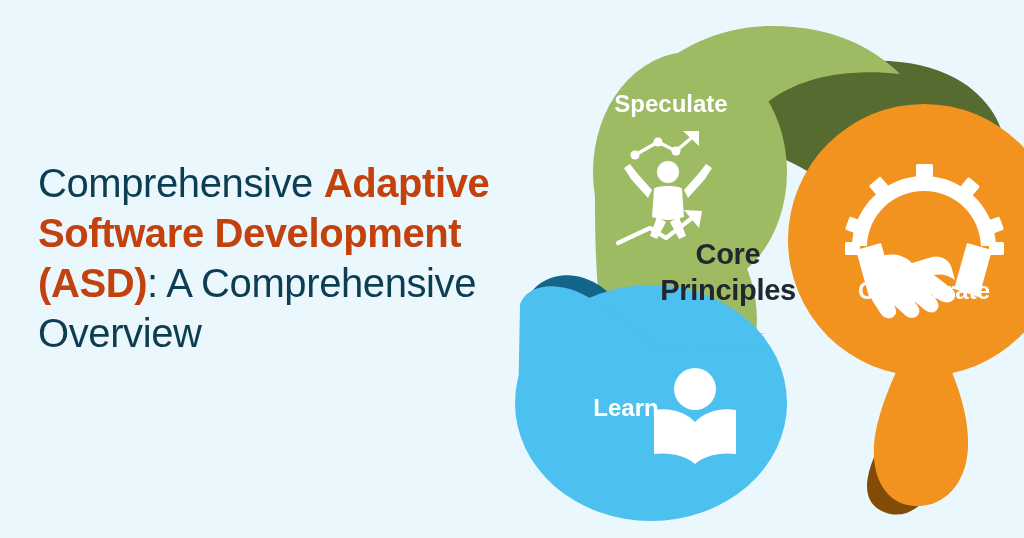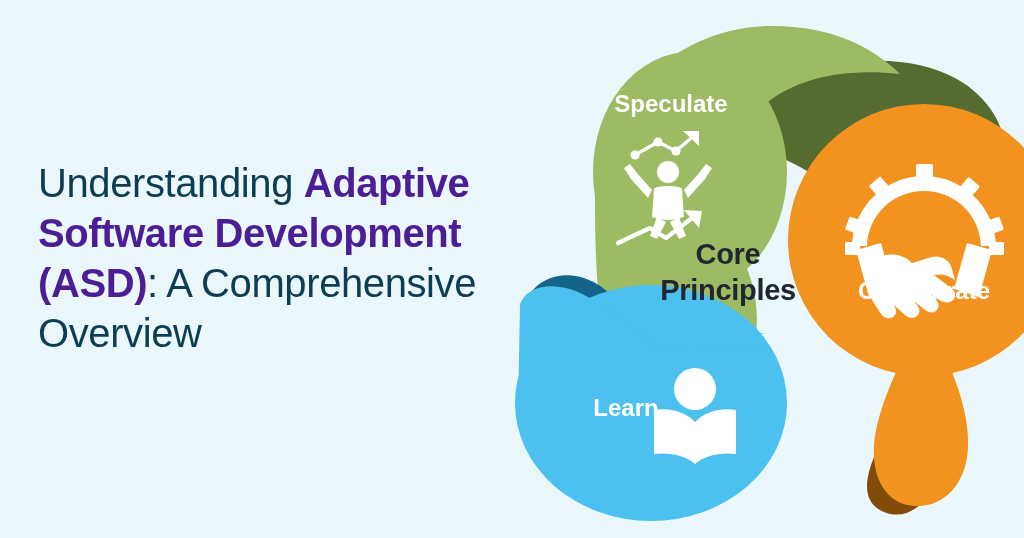--- a/index.html
+++ b/index.html
@@ -30,21 +30,21 @@
   #headline {
     margin: 0;
     font-family: "Liberation Sans", sans-serif;
     font-size: 40px;
     line-height: 50px;
     letter-spacing: -0.4px;
     color: #0d3d52;
     font-weight: 400;
   }
   #headline .accent {
-    color: #4c1d95;
+    color: #c2410c;
     font-weight: 700;
   }
 
   
   #diagram {
     position: absolute;
     left: 500px;
     top: 12px;
     width: 524px;
     height: 518px;
@@ -69,21 +69,21 @@
     letter-spacing: -0.3px;
   }
 </style>
 </head>
 <body>
 
 <div id="canvas">
 
   <div id="headline-block">
     <h1 id="headline">
-      <span class="plain">Understanding </span><span class="accent">Adaptive Software Development (ASD)</span><span class="plain">: A Comprehensive Overview</span>
+      <span class="plain">Comprehensive </span><span class="accent">Adaptive Software Development (ASD)</span><span class="plain">: A Comprehensive Overview</span>
     </h1>
   </div>
 
   <div id="diagram">
     <svg viewBox="0 0 524 518" xmlns="http://www.w3.org/2000/svg">
 
       <g>
 
         <path fill="#556b2f" d="M 228 118
                  C 290 40, 400 36, 455 66

